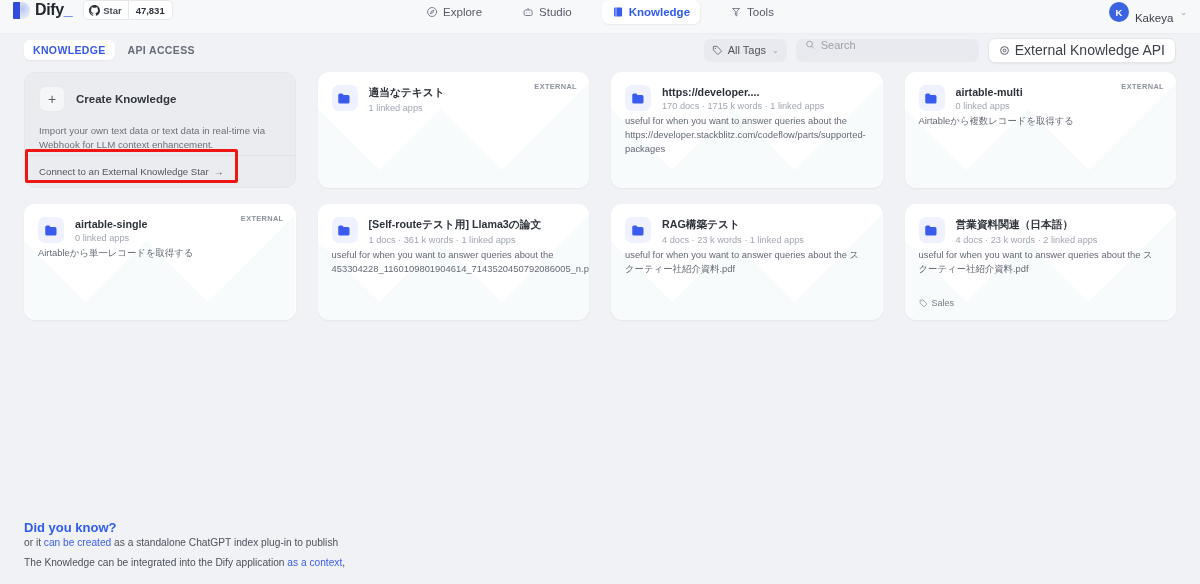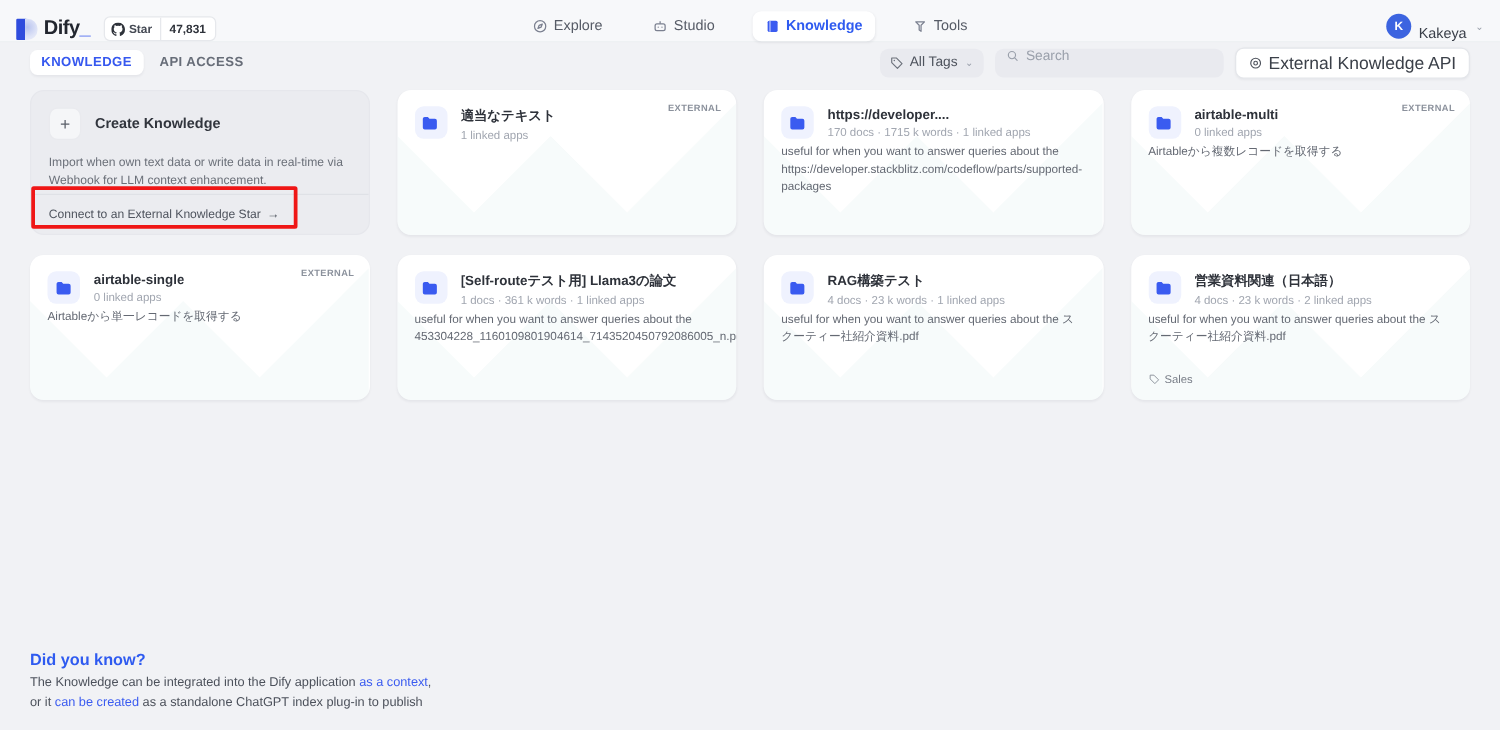--- a/index.html
+++ b/index.html
@@ -8,21 +8,21 @@
     font-family: "Liberation Sans", sans-serif;
     background: #f1f2f5;
     overflow: hidden;
     -webkit-font-smoothing: antialiased;
   }
 
   
   .topbar {
     height: 34px;
     background: #f7f8fa;
-    display: flex; align-items: flex-end;
+    display: flex; align-items: flex-start;
     position: relative;
     border-bottom: 1px solid #eceef1;
   }
   .topbar-left { display: flex; align-items: center; padding-left: 13px; gap: 11px; }
   .logo { display: flex; align-items: center; gap: 5px; }
   .logo-mark { width: 17px; height: 19px; position: relative; }
   .logo-mark .lm-a {
     position: absolute; left: 0; top: 1px; width: 8px; height: 17px;
     background: #2f4cdd; border-radius: 1px 0 0 1px;
   }
@@ -306,21 +306,21 @@
   </div>
 </div>
 
 <div class="grid">
 
   <div class="card create">
     <div class="ck-head">
       <div class="ck-plus">+</div>
       <div class="ck-title">Create Knowledge</div>
     </div>
-    <div class="ck-desc">Import when own text data or write data in real-time via Webhook for LLM context enhancement.</div>
+    <div class="ck-desc">Import your own text data or text data in real-time via Webhook for LLM context enhancement.</div>
     <div class="ck-connect">
       <span>Connect to an External Knowledge Star</span>
       <span class="arw">→</span>
     </div>
   </div>
 
   <div class="card">
     <svg class="chev-bg" viewBox="0 0 266 116" preserveAspectRatio="none">
       <path d="M0 116 L0 36 L60 96 L120 36 L180 96 L266 10 L266 116 Z" fill="#e3f0ee" opacity=".55"></path>
     </svg>
@@ -471,19 +471,19 @@
       </svg>
       <span>Sales</span>
     </div>
   </div>
 </div>
 
 <div class="redbox"></div>
 
 <div class="footer">
   <div class="f-title">Did you know?</div>
+  <div class="f-line" style="margin-top:0">
+    <span>or it </span><a class="f-link">can be created</a><span> as a standalone ChatGPT index plug-in to publish</span>
+  </div>
   <div class="f-line">
     <span>The Knowledge can be integrated into the Dify application </span><a class="f-link">as a context</a><span>,</span>
   </div>
-  <div class="f-line" style="margin-top:0">
-    <span>or it </span><a class="f-link">can be created</a><span> as a standalone ChatGPT index plug-in to publish</span>
-  </div>
 </div>
 
 </body></html>

